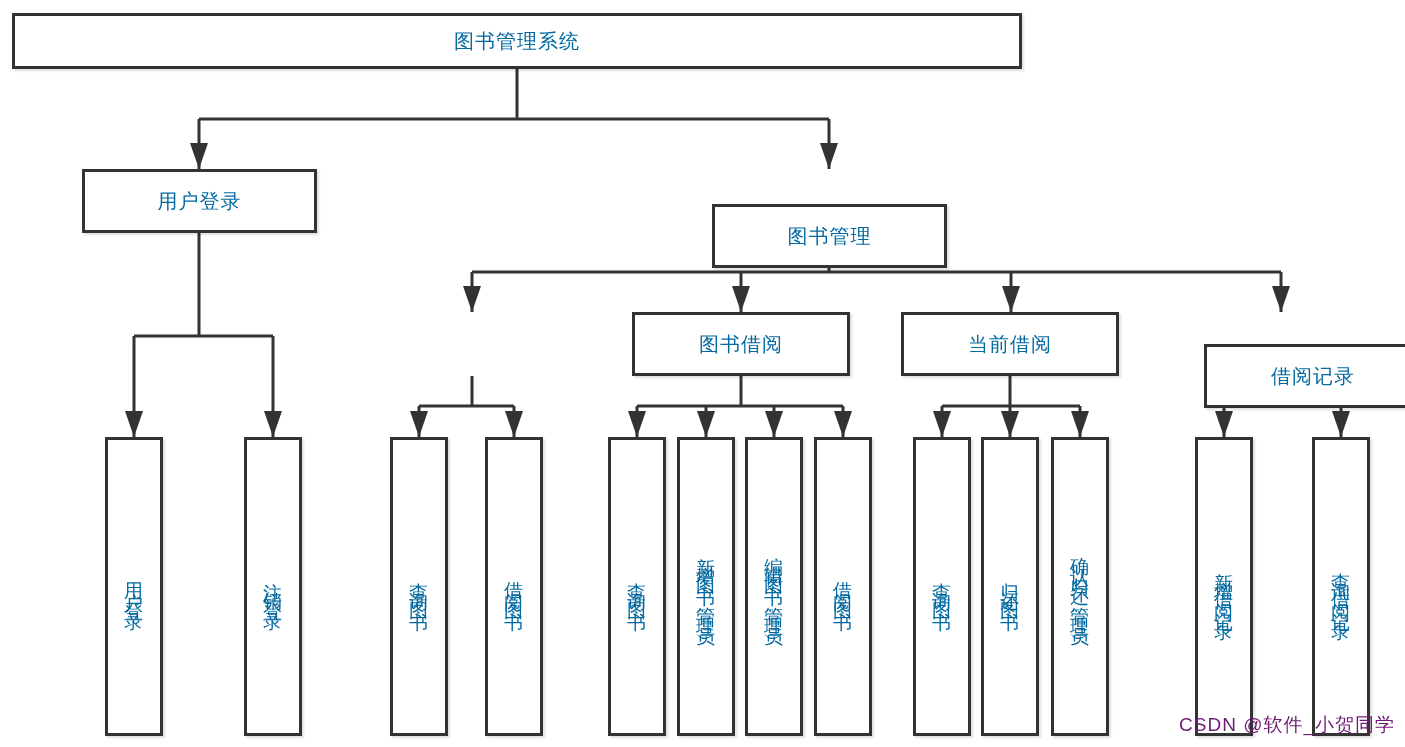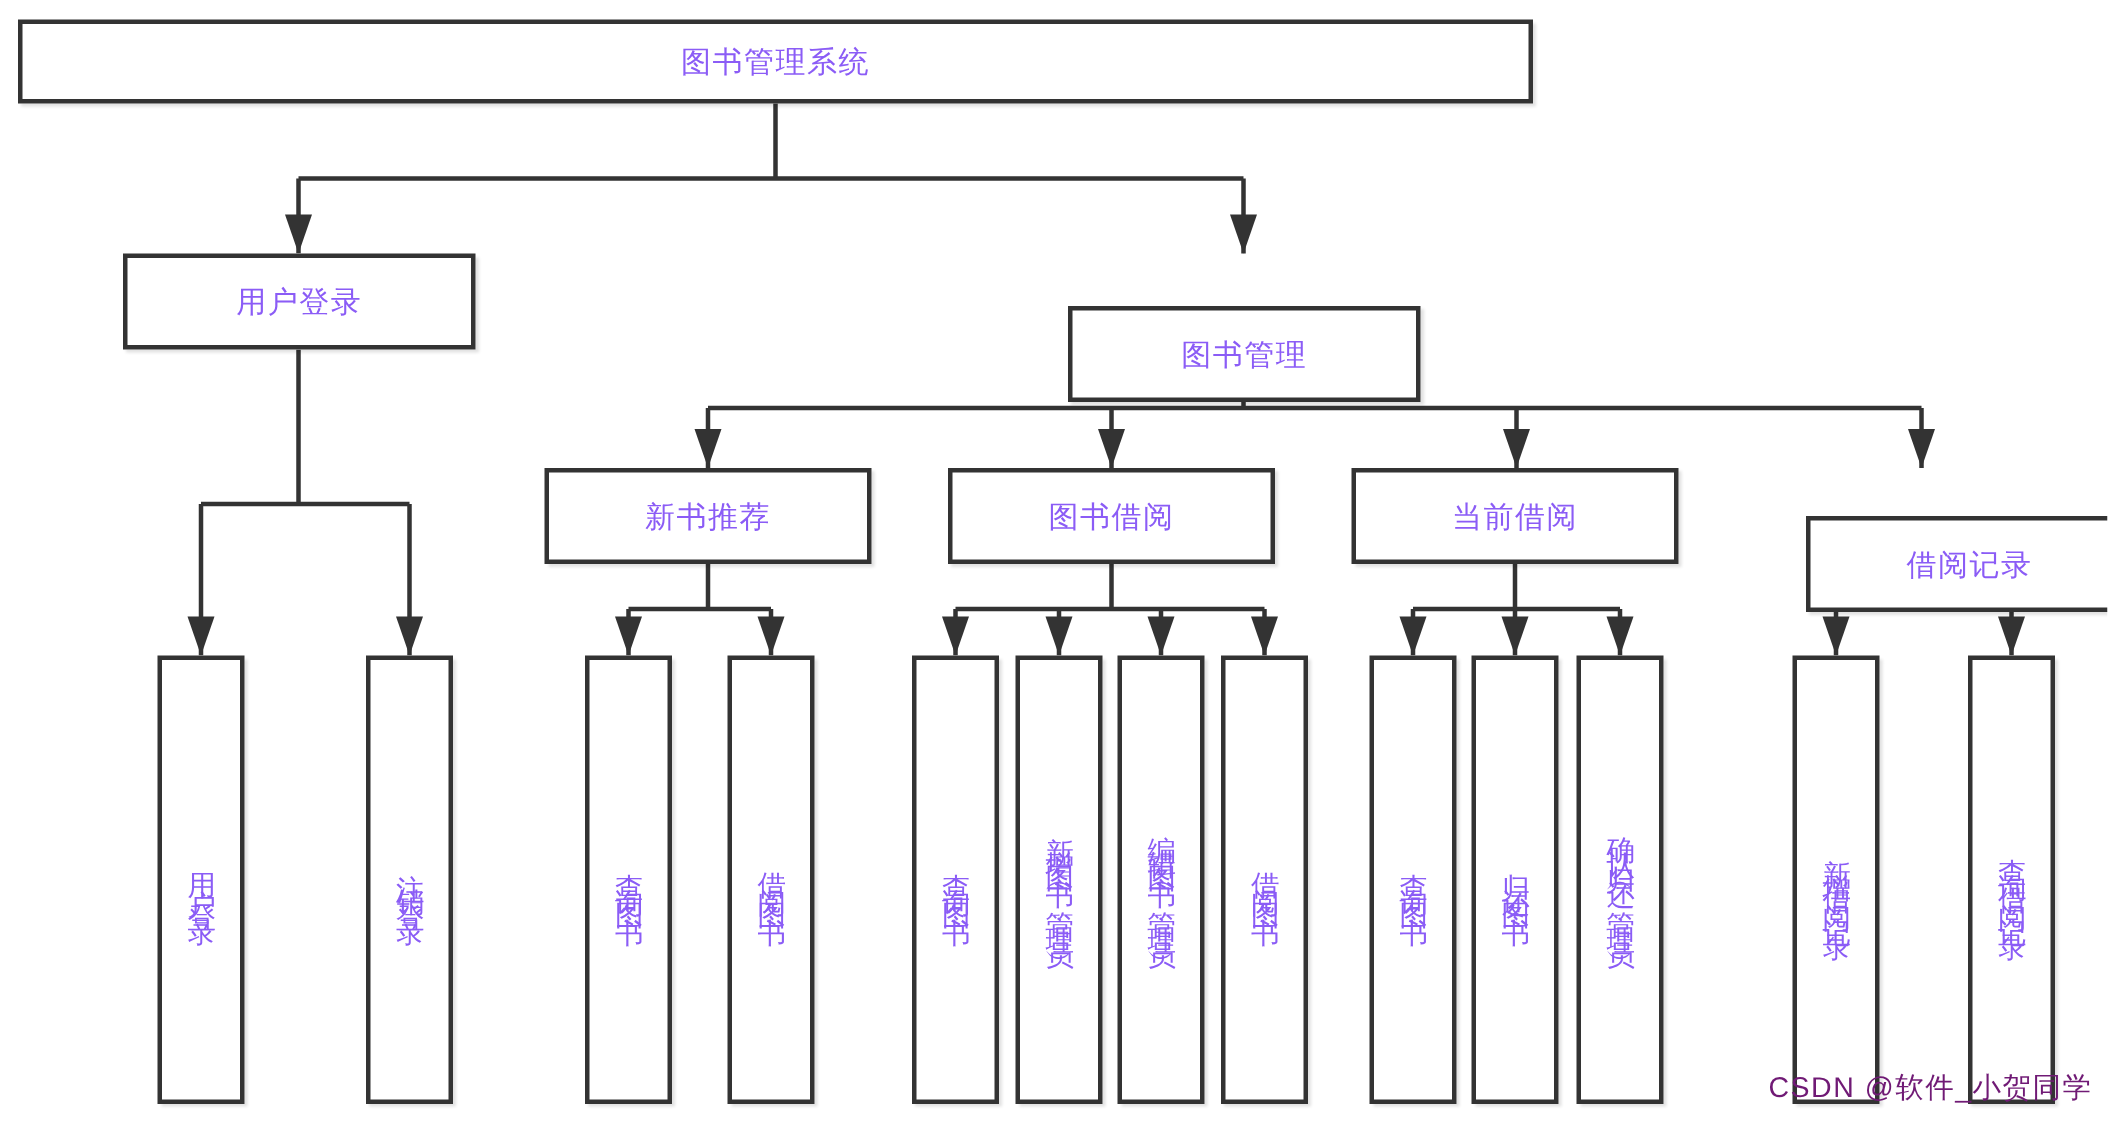--- a/index.html
+++ b/index.html
@@ -23,21 +23,21 @@
   }
   .box {
     position: absolute;
     box-sizing: border-box;
     background: #ffffff;
     border: 3px solid #333333;
     box-shadow: 2px 2px 2px rgba(0,0,0,0.12);
     display: flex;
     align-items: center;
     justify-content: center;
-    color: #8b5cf6;
+    color: #0369a1;
     z-index: 1;
   }
   .h-label {
     font-size: 20px;
     letter-spacing: 1px;
     white-space: nowrap;
   }
   .root-box   { left: 12px;  top: 13px;  width: 1010px; height: 56px; }
   .l2-box     { top: 169px;  width: 235px; height: 64px; }
   .l3-box     { top: 312px;  width: 218px; height: 64px; }
@@ -133,23 +133,20 @@
     <span class="h-label">图书管理系统</span>
   </div>
 
   <div class="box l2-box" style="left:82px;">
     <span class="h-label">用户登录</span>
   </div>
   <div class="box l2-box" style="left:712px;margin-top:35px;">
     <span class="h-label">图书管理</span>
   </div>
 
-  <div class="box l3-box" style="left:363px;">
-    <span class="h-label">新书推荐</span>
-  </div>
   <div class="box l3-box" style="left:632px;">
     <span class="h-label">图书借阅</span>
   </div>
   <div class="box l3-box" style="left:901px;">
     <span class="h-label">当前借阅</span>
   </div>
   <div class="box l3-box" style="left:1204px;margin-top:32px;">
     <span class="h-label">借阅记录</span>
   </div>
 

